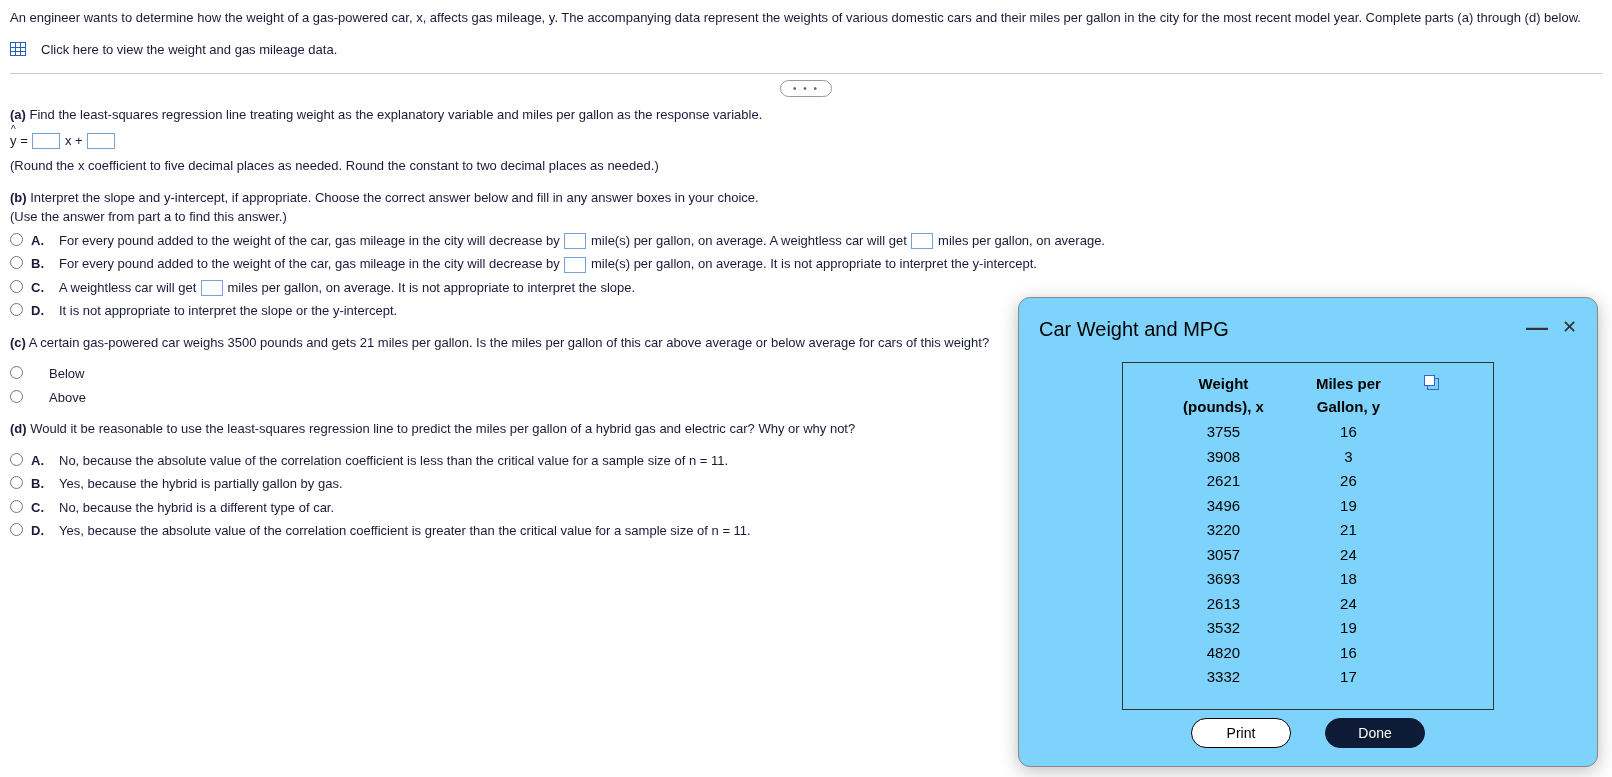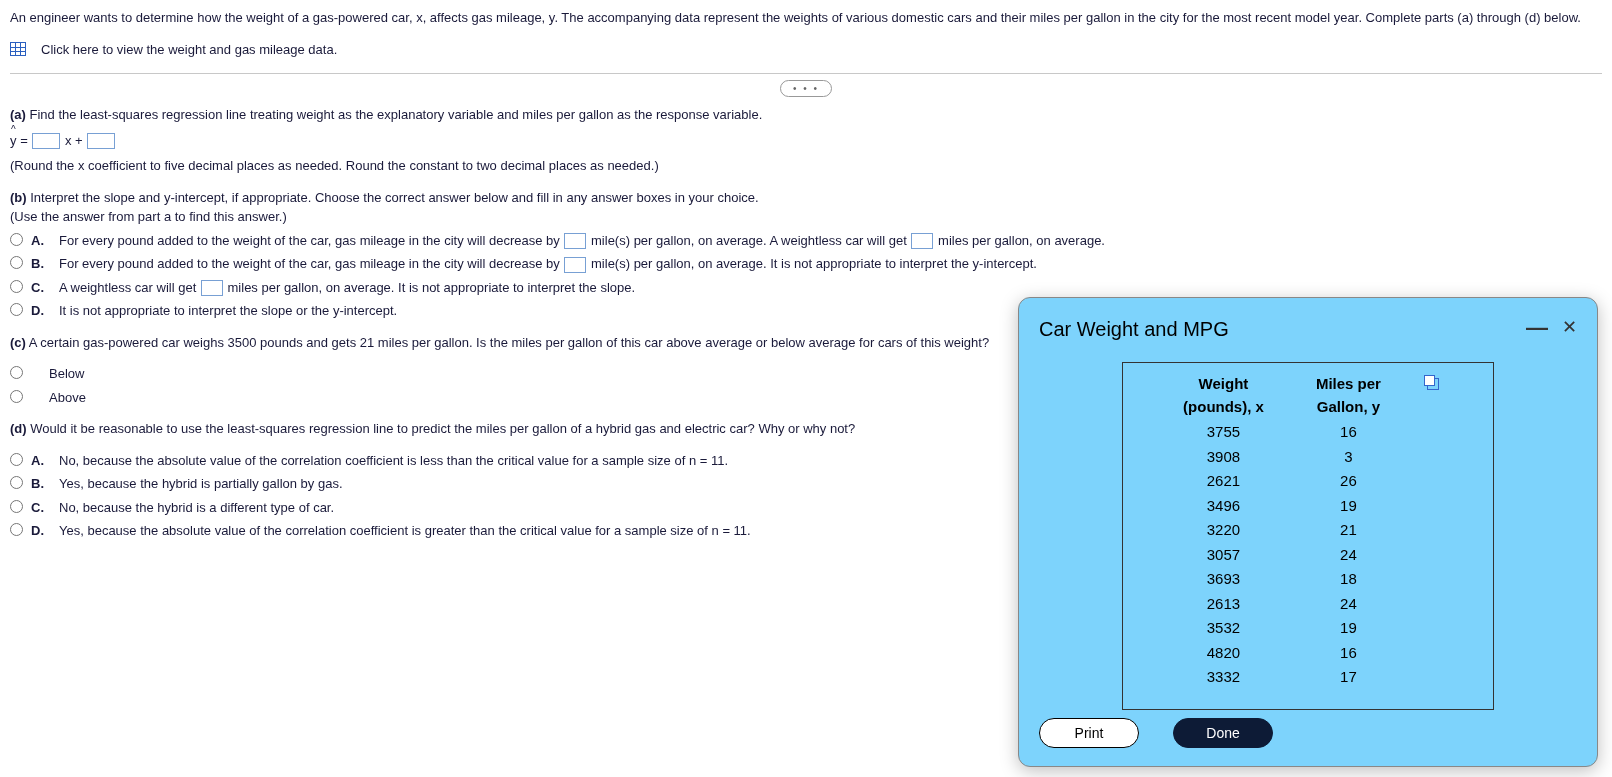--- a/index.html
+++ b/index.html
@@ -74,21 +74,21 @@
   .data-table td { text-align:center; padding:1px 26px; }
   .copy-icon {
     display:inline-block; width:12px; height:12px;
     border:1px solid #3366cc; position:relative; top:1px;
   }
   .copy-icon::after {
     content:""; position:absolute; width:9px; height:9px;
     border:1px solid #3366cc; background:#fff;
     left:-4px; top:-4px;
   }
-  .popup-footer { display:flex; justify-content:flex-start; gap:34px; padding-top:8px; }
+  .popup-footer { display:flex; justify-content:center; gap:34px; padding-top:8px; }
   .btn {
     width:100px; height:30px; border-radius:16px;
     font-size:14px; display:flex; align-items:center; justify-content:center;
     cursor:pointer;
   }
   .btn-outline { border:1.5px solid #000; background:#fff; color:#000; }
   .btn-solid { border:1.5px solid #0d1b36; background:#0d1b36; color:#fff; }
   .min-icon { font-weight:bold; font-size:22px; line-height:10px; }
   .x-icon { font-size:18px; }
 </style>

